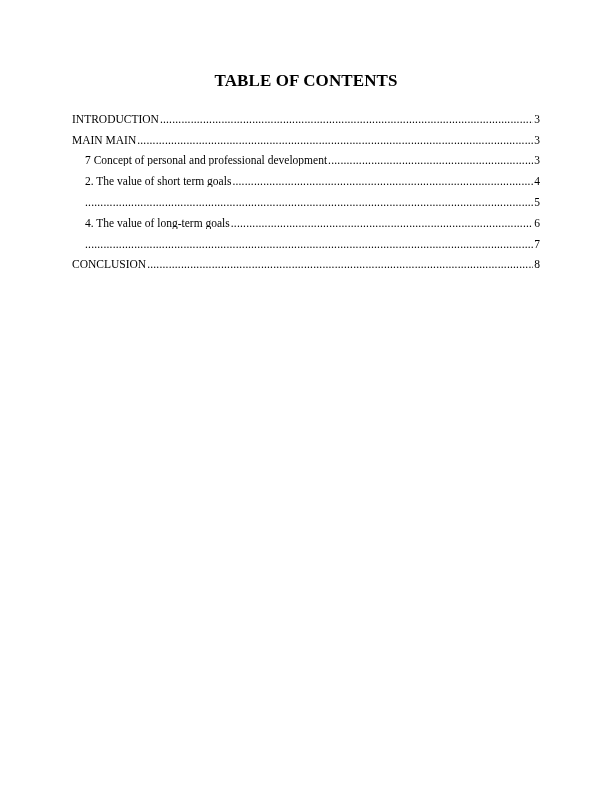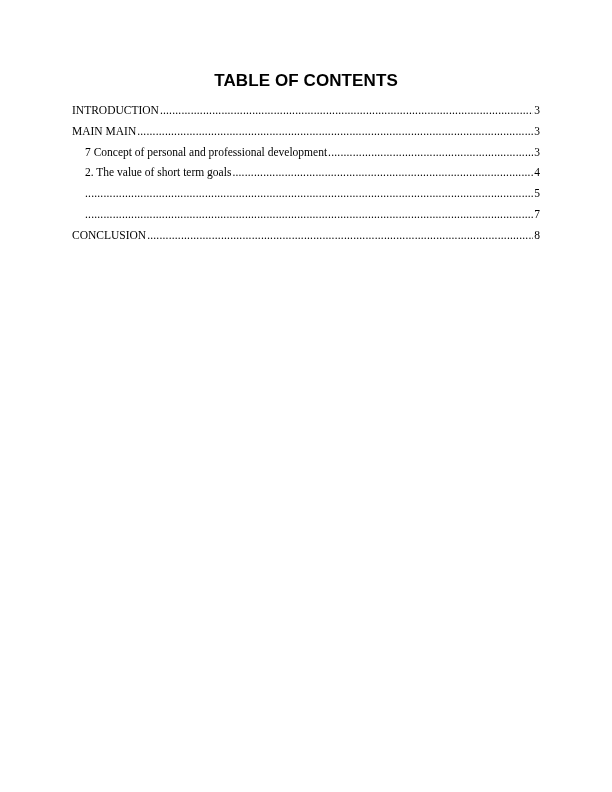--- a/index.html
+++ b/index.html
@@ -1,27 +1,27 @@
 <!DOCTYPE html>
 <html><head>
   <meta charset="utf-8">
   <style>
     html, body { margin: 0; padding: 0; background: #ffffff; }
     body { width: 612px; height: 792px; position: relative; overflow: hidden; }
     .page { position: absolute; left: 0; top: 0; width: 612px; height: 792px; background: #fff; }
     .title {
       position: absolute; left: 0; width: 612px; top: 71px;
       text-align: center;
-      font-family: Liberation Sans, sans-serif;
+      font-family: Liberation Serif, serif;
       font-weight: bold; font-size: 17px; color: #000;
       letter-spacing: 0.1px;
     }
     .toc { position: absolute; left: 72px; top: 104px; width: 468px; }
     .row {
-      display: flex; align-items: flex-start;
+      display: flex; align-items: flex-end;
       height: 20.8px;
       font-family: "Liberation Serif", serif;
       font-size: 11.5px; color: #000;
       white-space: nowrap; overflow: hidden;
     }
     .row.sub { padding-left: 13px; }
     .label { flex: 0 0 auto; padding-right: 1px; }
     .leader {
       flex: 1 1 auto; overflow: hidden;
       white-space: nowrap;
@@ -57,20 +57,25 @@
     <div class="row sub">
       <span class="label">2. The value of short term goals</span>
       <span class="leader"></span>
       <span class="page-num">4</span>
     </div>
     <div class="row sub">
       <span class="leader"></span>
       <span class="page-num">5</span>
     </div>
     <div class="row sub">
+      <span class="label">4. The value of long-term goals</span>
+      <span class="leader"></span>
+      <span class="page-num">6</span>
+    </div>
+    <div class="row sub">
       <span class="leader"></span>
       <span class="page-num">7</span>
     </div>
     <div class="row">
       <span class="label">CONCLUSION</span>
       <span class="leader"></span>
       <span class="page-num">8</span>
     </div>
   </div>
 </div>

